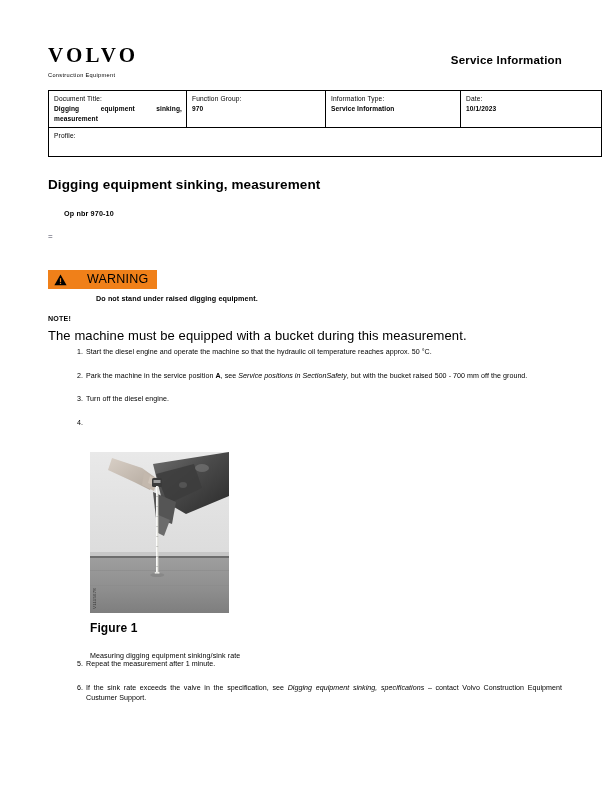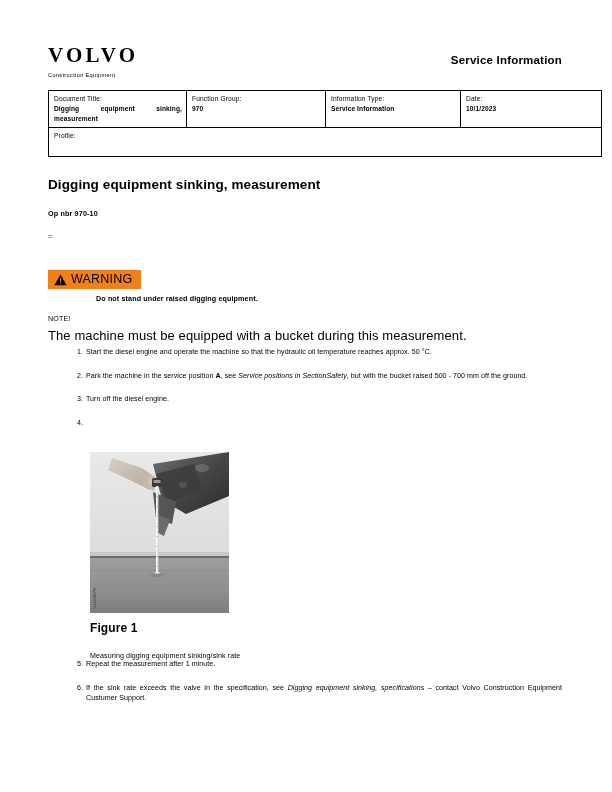--- a/index.html
+++ b/index.html
@@ -103,21 +103,21 @@
     position: absolute;
     left: 48px;
     top: 177px;
     font-size: 13.5px;
     font-weight: bold;
     letter-spacing: 0.1px;
     white-space: nowrap;
   }
   .op-nbr {
     position: absolute;
-    left: 48px;
+    left: 64px;
     top: 209px;
     font-size: 7.2px;
     font-weight: bold;
     letter-spacing: 0.15px;
   }
   .equals-mark {
     position: absolute;
     left: 48px;
     top: 233px;
     font-size: 8px;
@@ -128,21 +128,21 @@
   
   .warning-banner {
     position: absolute;
     left: 48px;
     top: 270px;
     background: #F08019;
     height: 19px;
     padding: 0 9px 0 6px;
     display: flex;
     align-items: center;
-    gap: 4px;
+    gap: 20px;
   }
   .warn-tri {
     display: block;
     width: 13px;
     height: 12px;
   }
   .warning-word {
     font-size: 12.5px;
     font-weight: normal;
     letter-spacing: 0.2px;
@@ -158,21 +158,21 @@
     letter-spacing: 0.1px;
     margin-left: 48px;
   }
 
   
   .note-head {
     position: absolute;
     left: 48px;
     top: 315px;
     font-size: 7.1px;
-    font-weight: normal;
+    font-weight: bold;
     letter-spacing: 0.2px;
   }
   .note-body {
     position: absolute;
     left: 48px;
     top: 328px;
     font-size: 13px;
     letter-spacing: 0.1px;
     width: 500px;
   }

